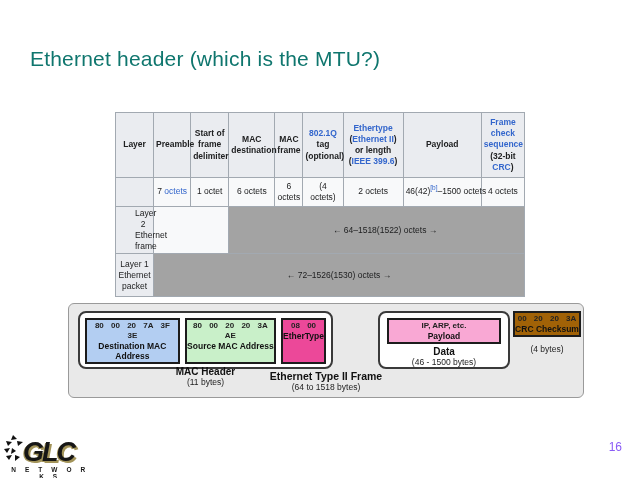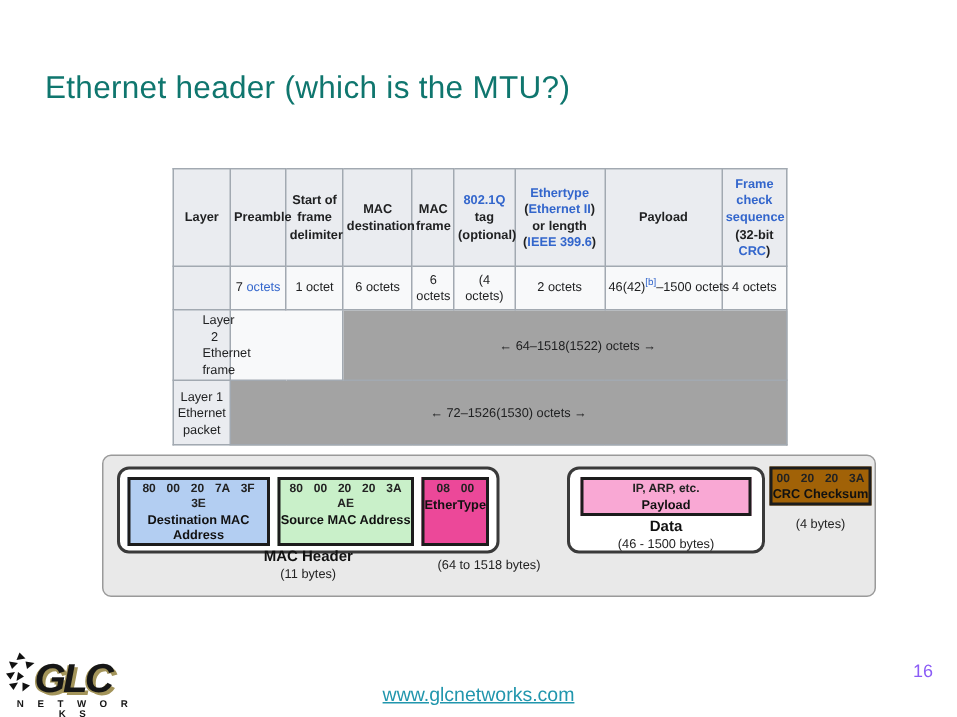--- a/index.html
+++ b/index.html
@@ -151,20 +151,21 @@
       </div>
     </div>
     <div class="crc-section">
       <div class="fbox lblue w-crc">
         <div class="hex">00 20 20 3A</div>
         <div class="blabel">CRC Checksum</div>
       </div>
       <div class="crc-sub">(4 bytes)</div>
     </div>
     <div class="frame-cap">
+      <div class="gtitle">Ethernet Type II Frame</div>
       <div class="gsub">(64 to 1518 bytes)</div>
     </div>
   </div>
 
   <div class="logo">
     <div class="logo-row">
       <svg class="glc-star" viewBox="0 0 24 32">
         <g fill="#111">
           <polygon points="10,2 14,6 8,7"></polygon>
           <polygon points="3,8 9,9 5,13"></polygon>
@@ -173,17 +174,16 @@
           <polygon points="9,15 13,18 8,21"></polygon>
           <polygon points="3,23 9,22 6,27"></polygon>
           <polygon points="12,22 17,24 12,28"></polygon>
         </g>
       </svg>
       <div class="glc-text">GLC</div>
     </div>
     <div class="networks-text">N E T W O R K S</div>
   </div>
 
-  <a class="site-link">www.glcnetworks.com</a>
 
   <div class="page-num">16</div>
 
 </div>
 
 </body></html>

